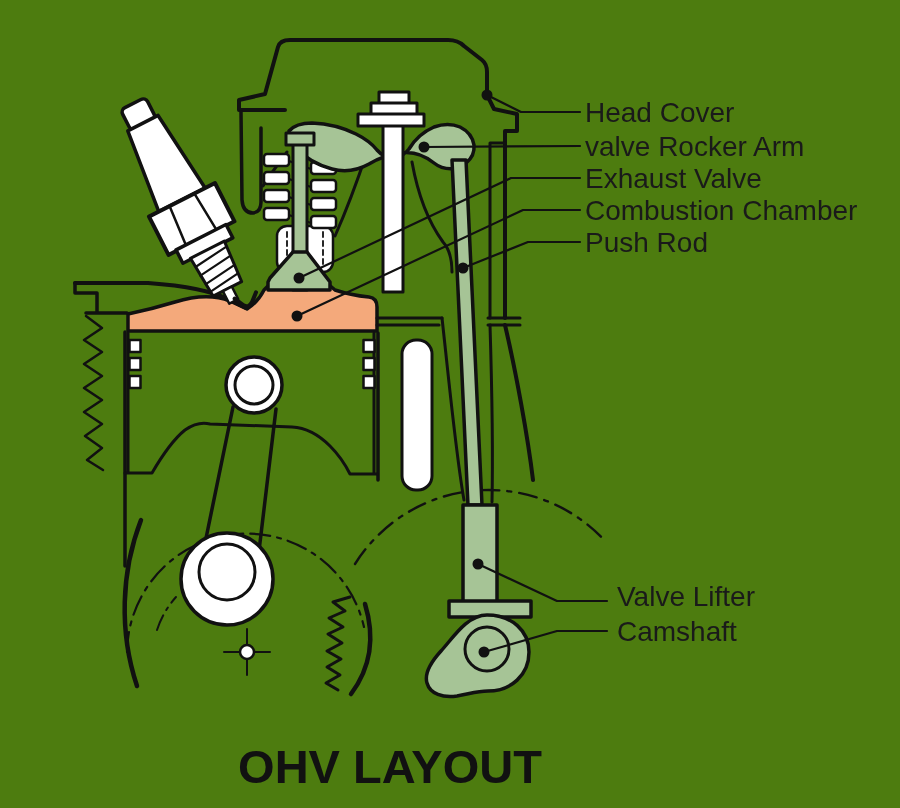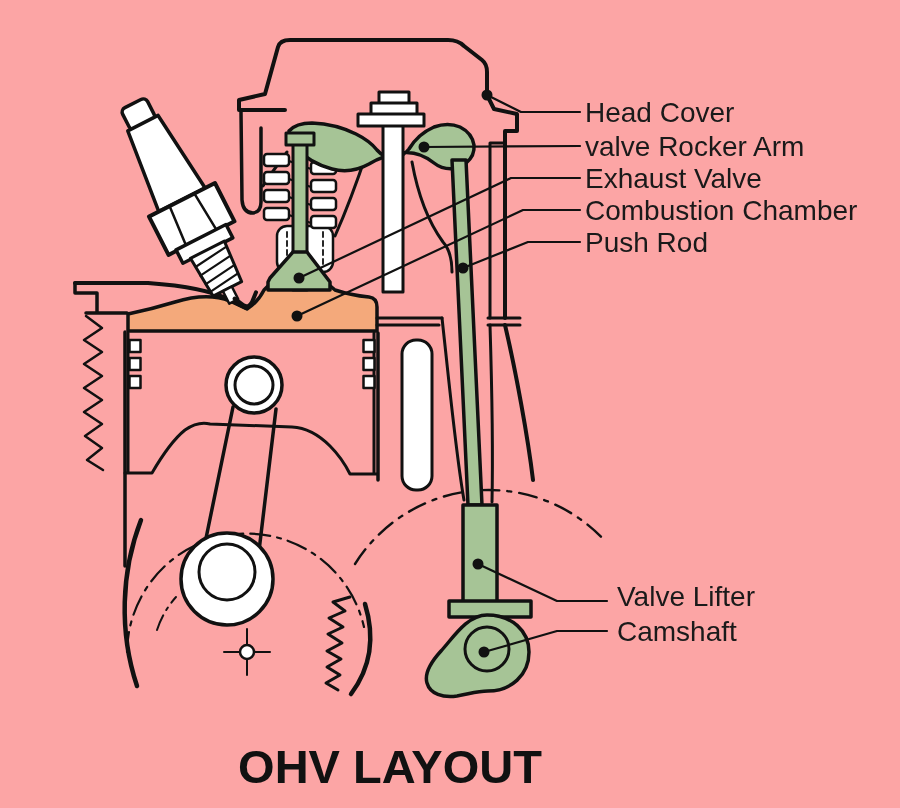--- a/index.html
+++ b/index.html
@@ -1,16 +1,16 @@
 <!DOCTYPE html>
 <html><head>
 <meta charset="utf-8">
 <style>
   html,body{margin:0;padding:0;background:#ffffff;}
-  .stage{position:relative;width:900px;height:808px;background:#fca5a5;overflow:hidden;
+  .stage{position:relative;width:900px;height:808px;background:#4d7c0f;overflow:hidden;
          font-family:"Liberation Sans", sans-serif;}
   svg{position:absolute;left:0;top:0;}
   .lbl{font-family:"Liberation Sans", sans-serif;font-size:28px;fill:#1a1a1a;}
   .ttl{font-family:"Liberation Sans", sans-serif;font-size:47px;font-weight:bold;fill:#111;}
 </style>
 </head>
 <body>
 
 <div class="stage">
 <svg width="900" height="808" viewBox="0 0 900 808" fill="none" stroke-linecap="round" stroke-linejoin="round" stroke="#111111">

